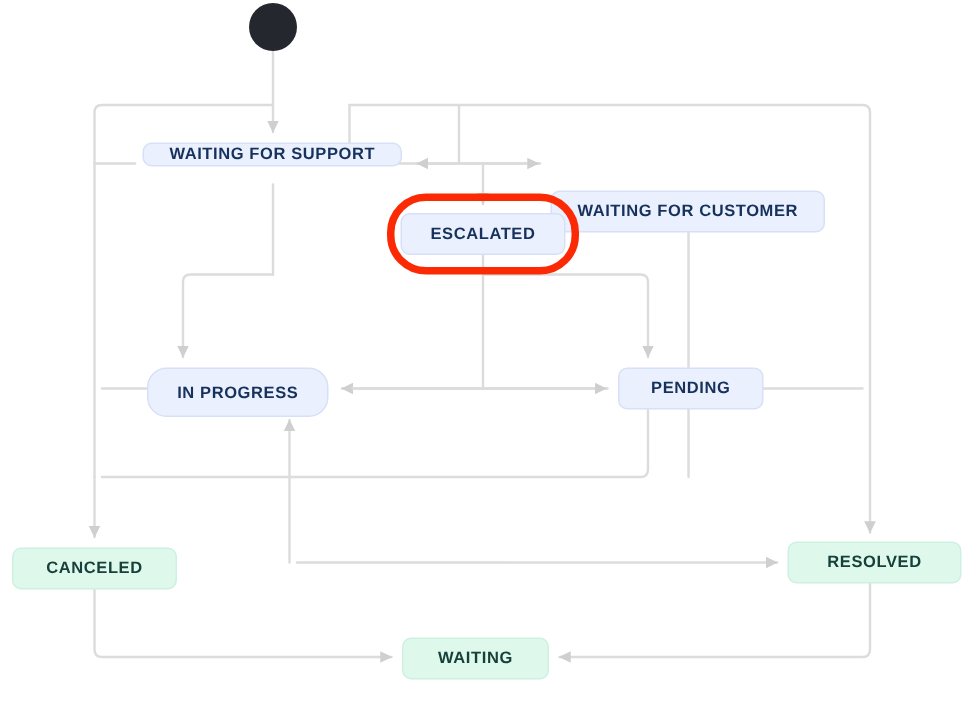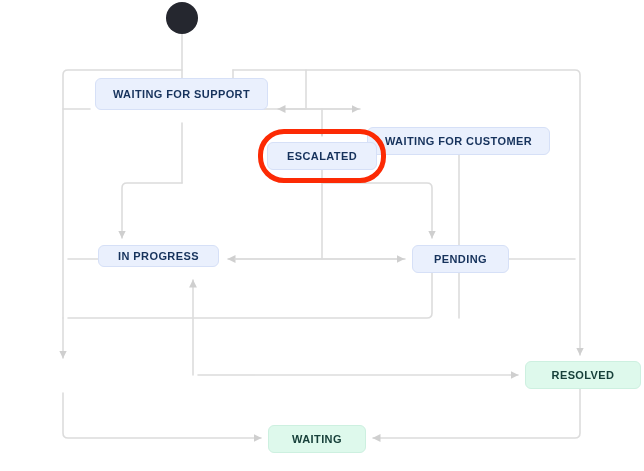--- a/index.html
+++ b/index.html
@@ -111,42 +111,45 @@
 
       <path d="M63,393 L63,433 Q63,438 68,438 L261,438" marker-end="url(#ah)"></path>
 
       <path d="M580,389 L580,433 Q580,438 575,438 L373,438" marker-end="url(#ah)"></path>
 
     </g>
   </svg>
 
   <div class="start-node" style="left:166px; top:2px; width:32px; height:32px;"></div>
 
-  <div class="node node-blue" style="left:95px; top:78px; width:173px; height:32px;justify-content:center;">
+  <div class="node node-blue" style="left:95px; top:95px; width:173px; height:16px;justify-content:center;">
     <span>WAITING FOR SUPPORT</span>
   </div>
 
   <div class="node node-blue" style="left:367px; top:95px; width:183px; height:28px;margin-top:32px;">
     <span>WAITING FOR CUSTOMER</span>
   </div>
 
   <div class="node node-blue" style="left:267px; top:142px; width:110px; height:28px;">
     <span>ESCALATED</span>
   </div>
 
   <div class="highlight-ring" style="left:258px; top:129px; width:128px; height:54px;"></div>
 
-  <div class="node node-blue" style="left:98px; top:245px; width:121px; height:22px;">
+  <div class="node node-blue" style="left:98px; top:245px; width:121px; height:33px;border-radius:13px;">
     <span>IN PROGRESS</span>
   </div>
 
   <div class="node node-blue" style="left:412px; top:245px; width:97px; height:28px;">
     <span>PENDING</span>
   </div>
 
+  <div class="node node-green" style="left:8px; top:365px; width:110px; height:28px;">
+    <span>CANCELED</span>
+  </div>
 
   <div class="node node-green" style="left:525px; top:361px; width:116px; height:28px;">
     <span>RESOLVED</span>
   </div>
 
   <div class="node node-green" style="left:268px; top:425px; width:98px; height:28px;">
     <span>WAITING</span>
   </div>
 
 </div>

